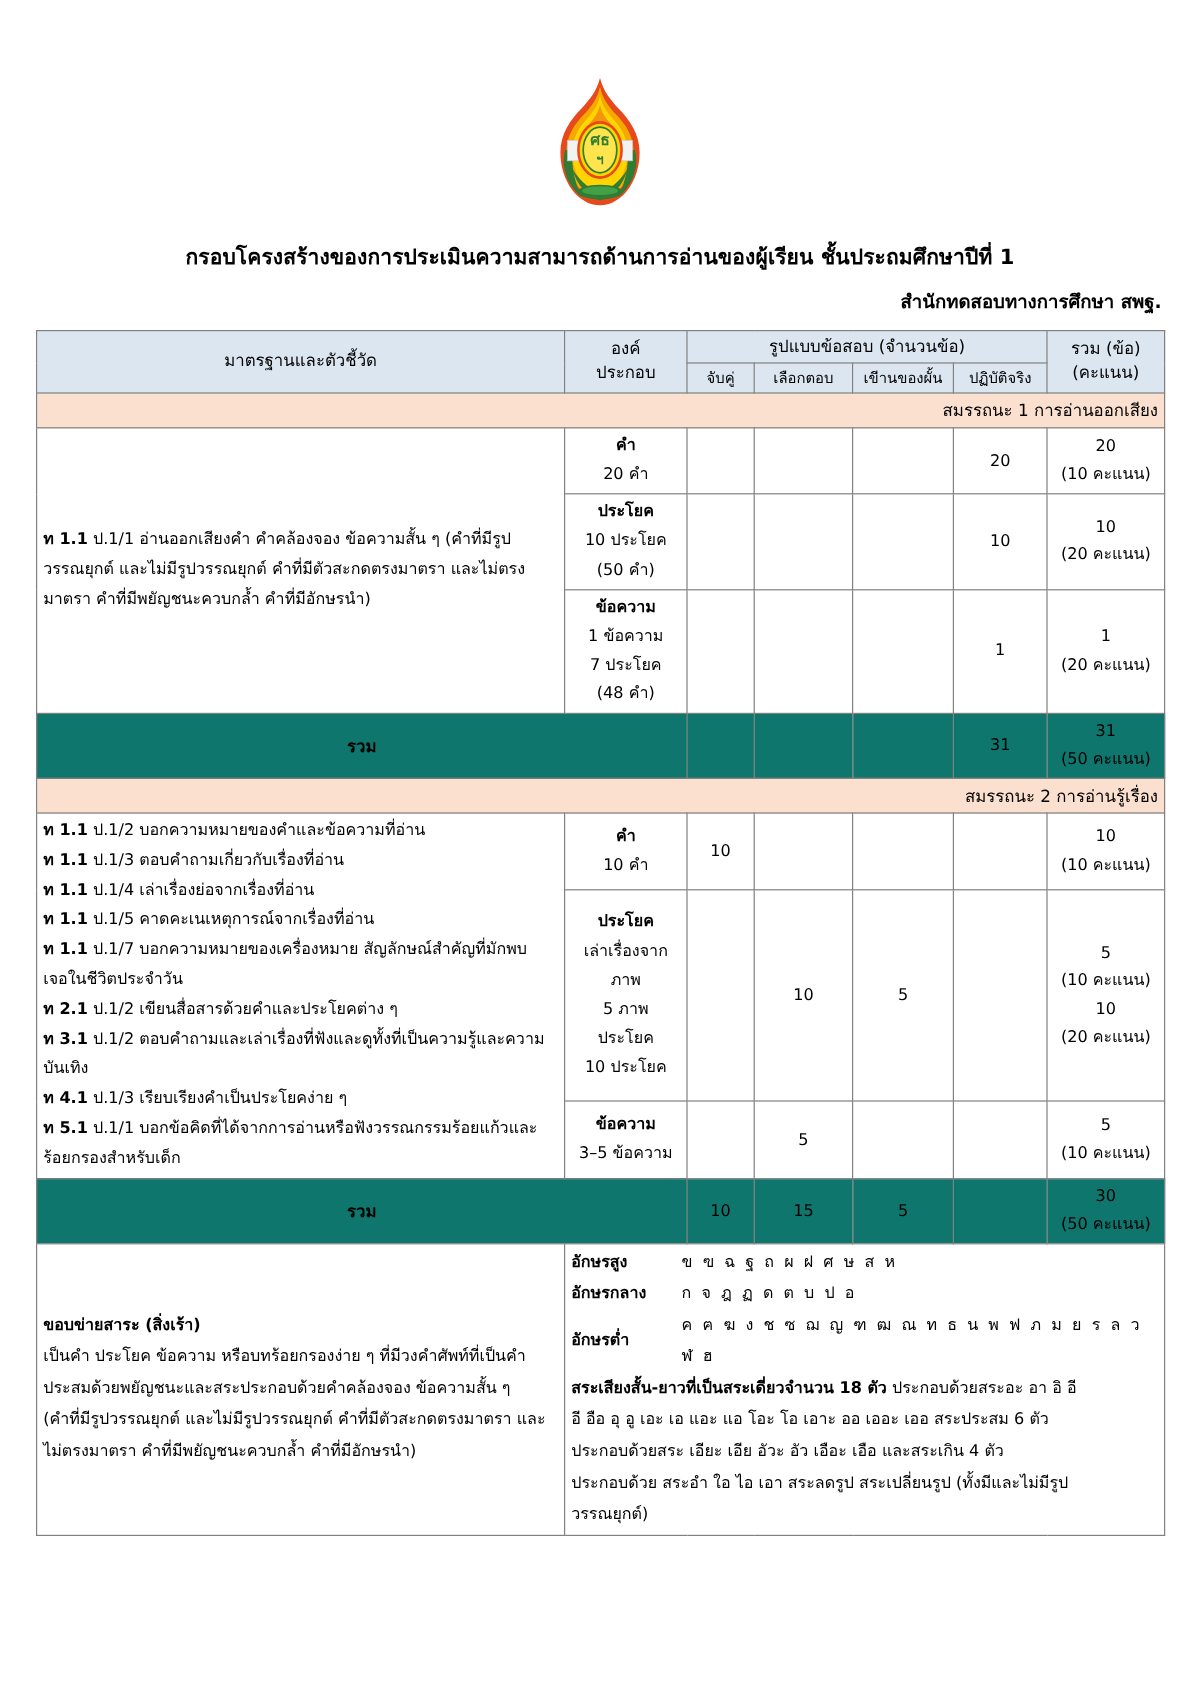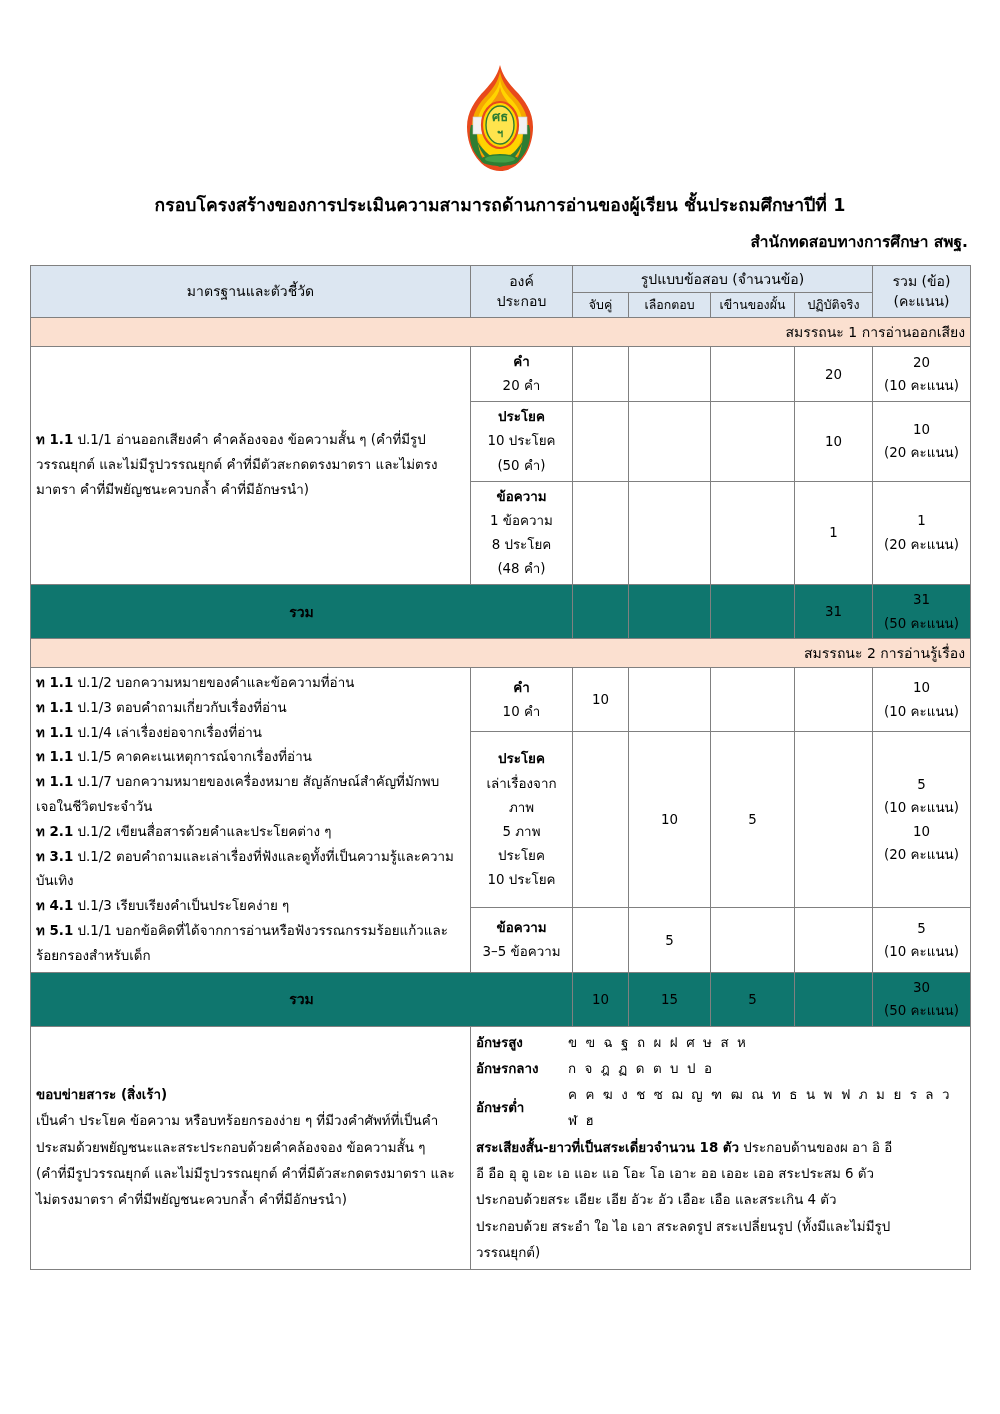--- a/index.html
+++ b/index.html
@@ -31,21 +31,21 @@
     text-decoration: underline;
   }
   .emblem { width: 86px; height: 112px; display: block; }
 
   
   .doc-title {
     text-align: center;
     font-size: 17.5px;
     font-weight: bold;
     letter-spacing: 0.1px;
-    margin-top: 14px;
+    margin-top: 24px;
     line-height: 1.3;
   }
   .doc-subtitle {
     text-align: right;
     font-size: 15.5px;
     font-weight: bold;
     margin-top: 12px;
     margin-bottom: 11px;
     padding-right: 2px;
   }
@@ -242,21 +242,21 @@
         <td class="sum-cell">
           <span>10</span>
           <span>(20 คะแนน)</span>
         </td>
       </tr>
 
       <tr>
         <td class="comp-cell">
           <span class="t">ข้อความ</span>
           <span class="s">1 ข้อความ</span>
-          <span class="s">8 ประโยค</span>
+          <span class="s">7 ประโยค</span>
           <span class="s">(48 คำ)</span>
         </td>
         <td class="num"></td>
         <td class="num"></td>
         <td class="num"></td>
         <td class="num">1</td>
         <td class="sum-cell">
           <span>1</span>
           <span>(20 คะแนน)</span>
         </td>
@@ -369,21 +369,21 @@
           </div>
           <div class="alpha-row">
             <span class="alpha-lbl">อักษรกลาง</span>
             <span class="alpha-chars">ก จ ฎ ฏ ด ต บ ป อ</span>
           </div>
           <div class="alpha-row">
             <span class="alpha-lbl">อักษรต่ำ</span>
             <span class="alpha-chars">ค ฅ ฆ ง ช ซ ฌ ญ ฑ ฒ ณ ท ธ น พ ฟ ภ ม ย ร ล ว ฬ ฮ</span>
           </div>
           <div class="vowel-par">
-            <span class="ln"><b>สระเสียงสั้น-ยาวที่เป็นสระเดี่ยวจำนวน 18 ตัว</b><span> ประกอบด้านของผ อา อิ อี</span></span>
+            <span class="ln"><b>สระเสียงสั้น-ยาวที่เป็นสระเดี่ยวจำนวน 18 ตัว</b><span> ประกอบด้วยสระอะ อา อิ อี</span></span>
             <span class="ln">อี อือ อุ อู เอะ เอ แอะ แอ โอะ โอ เอาะ ออ เออะ เออ สระประสม 6 ตัว</span>
             <span class="ln">ประกอบด้วยสระ เอียะ เอีย อัวะ อัว เอือะ เอือ และสระเกิน 4 ตัว</span>
             <span class="ln">ประกอบด้วย สระอำ ใอ ไอ เอา สระลดรูป สระเปลี่ยนรูป (ทั้งมีและไม่มีรูป</span>
             <span class="ln">วรรณยุกต์)</span>
           </div>
         </td>
       </tr>
     </tbody>
   </table>
 </div>

